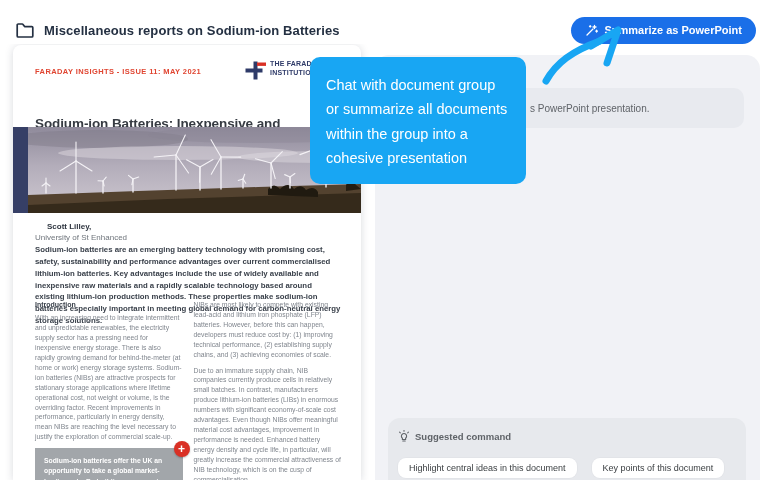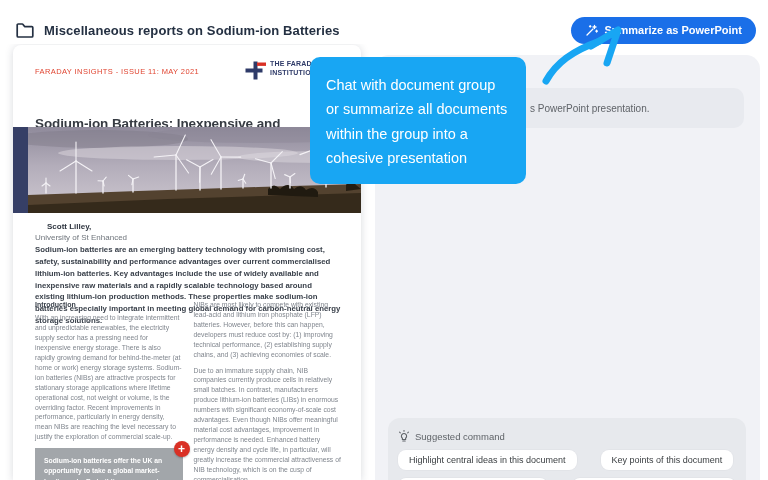--- a/index.html
+++ b/index.html
@@ -7,21 +7,21 @@
   body { font-family:"Liberation Sans", sans-serif; }
   .canvas { position:relative; width:768px; height:480px; background:#fff; overflow:hidden; }
 
   
   .topbar { position:absolute; left:0; top:0; width:768px; height:44px; display:flex; align-items:center; padding:16px 12px 0 16px; background:#fff; z-index:6; }
   .topbar .title { margin-left:10px; font-size:13px; font-weight:bold; color:#243042; letter-spacing:.1px; }
   .btn-summarize { margin-left:auto; display:flex; align-items:center; gap:6px; height:27px; padding:0 14px; border:none; border-radius:14px; background:#1A6FE8; color:#fff; font-size:11px; font-weight:600; font-family:"Liberation Sans",sans-serif; cursor:pointer; }
 
   
   .doc-card { position:absolute; left:13px; top:45px; width:348px; height:435px; background:#fff; border-radius:8px 8px 0 0; box-shadow:0 1px 8px rgba(40,50,70,.18); z-index:2; overflow:hidden; }
-  .doc-eyebrow { position:absolute; left:22px; top:22px; font-size:7.5px; font-weight:normal; letter-spacing:.4px; color:#E04531; }
+  .doc-eyebrow { position:absolute; left:22px; top:22px; font-size:7.5px; font-weight:bold; letter-spacing:.4px; color:#E04531; }
   .doc-logo { position:absolute; left:232px; top:15px; display:flex; align-items:flex-start; gap:4px; }
   .doc-logo-text { font-size:7px; font-weight:bold; color:#2E3A68; line-height:1.25; letter-spacing:.2px; }
   .doc-title { position:absolute; left:22px; top:43px; width:258px; font-size:13.5px; font-weight:bold; color:#363B42; line-height:1.25; letter-spacing:-.1px;margin-top:28px; }
   .doc-photo { position:absolute; left:0; top:82px; width:348px; height:86px; }
   .doc-photo .strip { position:absolute; left:0; top:0; width:15px; height:86px; background:#363F66; }
   .doc-photo svg { position:absolute; left:15px; top:0; }
   .doc-author { position:absolute; left:22px; top:176px; font-size:8px; line-height:1.4; }
   .doc-author .name { font-weight:bold; color:#2F3640;margin-left:12px; }
   .doc-author .affil { color:#6F757C; }
   .doc-abstract { position:absolute; left:22px; top:199px; width:306px; font-size:7.8px; font-weight:bold; color:#3A414B; line-height:1.52; }
@@ -29,22 +29,22 @@
   .doc-col { width:148px; }
   .doc-col h4 { font-size:7px; color:#3A414B; margin-bottom:3px; font-weight:bold; }
   .doc-col p { margin-bottom:6px; }
   .doc-callout { position:relative; margin-top:6px; background:#A2A6AA; color:#fff; font-weight:bold; padding:8px 9px; line-height:1.5; }
   .doc-callout .plus { position:absolute; right:-7px; top:-7px; width:16px; height:16px; border-radius:50%; background:#D93025; color:#fff; font-size:12px; font-weight:bold; display:flex; align-items:center; justify-content:center; box-shadow:0 1px 2px rgba(0,0,0,.25); }
 
   
   .chat-panel { position:absolute; left:375px; top:55px; width:385px; height:425px; background:#F1F2F6; border-radius:14px 14px 0 0; z-index:1; }
   .chat-bubble { position:absolute; left:25px; top:33px; right:16px; height:40px; background:#E8EAEF; border-radius:10px; display:flex; align-items:center; padding-left:130px; font-size:10px; color:#5F6368; }
   .suggested { position:absolute; left:13px; right:14px; top:363px; height:110px; background:#E7E9ED; border-radius:12px; padding:12px 10px; }
-  .suggested-head { display:flex; align-items:center; gap:5px; font-size:9.5px; color:#5F6368; }
-  .pill-row { display:flex; gap:24px; margin-top:8px; }
+  .suggested-head { display:flex; align-items:center; gap:5px; font-size:9.5px; color:#5F6368;font-weight:bold; }
+  .pill-row { display:flex; gap:15px; margin-top:16px; }
   .pill { background:#fff; border:none; border-radius:8px; padding:5px 11px; font-size:9px; color:#3C4043; font-family:"Liberation Sans",sans-serif; white-space:nowrap; cursor:pointer; box-shadow:0 0 0 1px rgba(0,0,0,.02); }
   .pill.ghost { height:20px; }
   .pill.ghost.w1 { width:172px; }
   .pill.ghost.w2 { width:188px; }
 
   
   .tooltip { position:absolute; left:310px; top:57px; width:216px; background:#18A6F3; border-radius:10px; padding:16px 16px 14px; color:#fff; font-size:14.5px; line-height:1.68; z-index:8; }
   .arrow-svg { position:absolute; left:0; top:0; width:768px; height:480px; pointer-events:none; z-index:9; }
 </style>
 </head>

